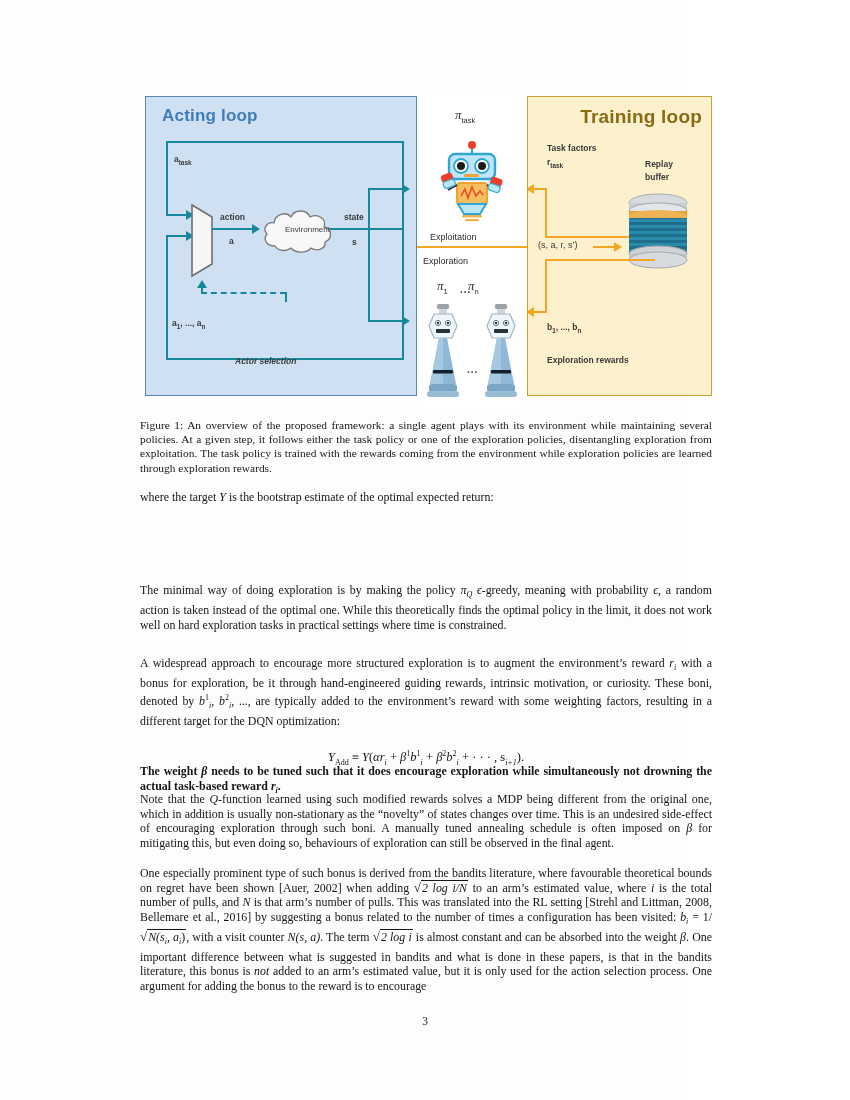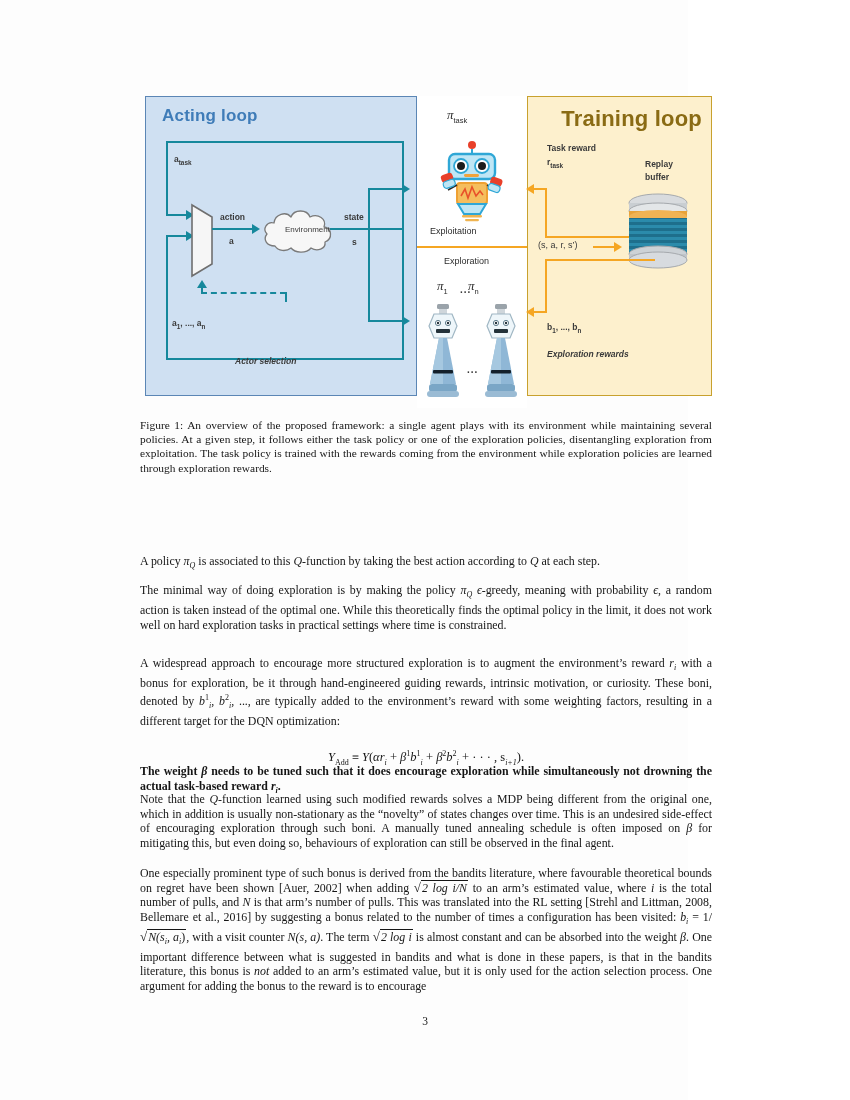--- a/index.html
+++ b/index.html
@@ -37,21 +37,21 @@
   }
 
   .panel-title-left {
     position:absolute; left:22px; top:10px;
     font-family:"Liberation Sans", sans-serif;
     font-weight:bold; font-size:17px; color:#3f7cb8; letter-spacing:.2px;
   }
   .panel-title-right {
     position:absolute; right:10px; top:10px;
     font-family:"Liberation Sans", sans-serif;
-    font-weight:bold; font-size:22px; color:#8a6b14; letter-spacing:.2px;
+    font-weight:bold; font-size:19px; color:#8a6b14; letter-spacing:.2px;
   }
 
   .fig-lbl {
     position:absolute;
     font-family:"Liberation Sans", sans-serif;
     font-size:8.5px; font-weight:bold; color:#3a3a3a;
     white-space:nowrap;
   }
   .fig-lbl.plain { font-weight:normal; }
   .fig-lbl.ital { font-style:italic; }
@@ -186,21 +186,21 @@
       <div class="arrow-t-u" style="left:57px; top:184px;"></div>
       <div class="dashed" style="left:61px; top:196px; width:85px;"></div>
       <div class="dashed-v" style="left:61px; top:191px; height:7px;"></div>
       <div class="dashed-v" style="left:145px; top:196px; height:10px;"></div>
 
       <div class="fig-lbl" style="left:32px; top:222px;">
         <span>a</span><sub>1</sub><span>, ..., a</span><sub>n</sub>
       </div>
       <div class="fig-lbl ital" style="left:95px; top:222px;margin-top:38px;">Actor selection</div>
 
-      <div class="pol-lbl" style="left:307px; top:11px; font-size:13px;">
+      <div class="pol-lbl" style="left:315px; top:11px; font-size:13px;">
         <span class="pi">π</span><sub style="font-size:7.5px;">task</sub>
       </div>
 
       <svg style="position:absolute; left:296px; top:44px; width:72px; height:82px;" viewBox="0 0 72 82">
         <circle cx="36" cy="5" r="4" fill="#e8402a"></circle>
         <line x1="36" y1="9" x2="36" y2="15" stroke="#2fa7d6" stroke-width="2"></line>
         <rect x="13" y="14" width="46" height="25" rx="6" fill="#bfe6f5" stroke="#2fa7d6" stroke-width="2.4"></rect>
         <circle cx="25" cy="26" r="7" fill="#ffffff" stroke="#2fa7d6" stroke-width="1.8"></circle>
         <circle cx="25" cy="26" r="4" fill="#1c1c1c"></circle>
         <circle cx="46" cy="26" r="7" fill="#ffffff" stroke="#2fa7d6" stroke-width="1.8"></circle>
@@ -216,25 +216,25 @@
         </g>
         <g transform="translate(56,36) rotate(20)">
           <rect x="0" y="0" width="12" height="8" rx="3" fill="#e8402a"></rect>
           <rect x="0" y="7" width="12" height="7" rx="3" fill="#bfe6f5" stroke="#2fa7d6" stroke-width="1.2"></rect>
         </g>
         <path d="M22,64 L50,64 L44,74 L28,74 Z" fill="#bfe6f5" stroke="#2fa7d6" stroke-width="2"></path>
         <rect x="26" y="75" width="20" height="2.4" rx="1.2" fill="#f0b450"></rect>
         <rect x="29" y="79" width="14" height="2.2" rx="1.1" fill="#f0b450"></rect>
       </svg>
 
-      <div class="pol-lbl" style="left:290px; top:130px;">Exploitation</div>
+      <div class="pol-lbl" style="left:290px; top:136px;">Exploitation</div>
 
       <div class="orange-line" style="left:277px; top:150px; width:110px; height:2.2px;"></div>
 
-      <div class="pol-lbl" style="left:304px; top:160px;">Exploration</div>
+      <div class="pol-lbl" style="left:283px; top:160px;">Exploration</div>
 
       <div class="pol-lbl" style="left:297px; top:182px; font-size:13px;">
         <span class="pi">π</span><sub style="font-size:7.5px;">1</sub>
       </div>
       <div class="dots" style="left:320px; top:188px;">...</div>
       <div class="pol-lbl" style="left:328px; top:182px; font-size:13px;">
         <span class="pi">π</span><sub style="font-size:7.5px;">n</sub>
       </div>
 
       <svg style="position:absolute; left:286px; top:208px; width:34px; height:96px;" viewBox="0 0 34 96">
@@ -266,21 +266,21 @@
         <rect x="10" y="25" width="14" height="4" rx="1" fill="#24323a"></rect>
         <path d="M13,34 L21,34 L30,80 L4,80 Z" fill="#8fb7d6"></path>
         <path d="M13,34 L17,34 L17,80 L4,80 Z" fill="#a6c8e0"></path>
         <rect x="7" y="66" width="20" height="3.4" rx="1" fill="#13202b"></rect>
         <rect x="3" y="80" width="28" height="8" rx="3" fill="#7aa6c6"></rect>
         <rect x="1" y="87" width="32" height="6" rx="3" fill="#9abbd4"></rect>
       </svg>
 
       <div class="panel-title-right">Training loop</div>
 
-      <div class="fig-lbl" style="left:407px; top:47px;">Task reward</div>
+      <div class="fig-lbl" style="left:407px; top:47px;">Task factors</div>
       <div class="fig-lbl" style="left:407px; top:61px;">
         <span>r</span><sub>task</sub>
       </div>
 
       <div class="orange-line" style="left:405px; top:140px; width:110px; height:2.2px;"></div>
       <div class="orange-line" style="left:405px; top:92px; width:2.2px; height:50px;"></div>
       <div class="orange-line" style="left:394px; top:92px; width:13px; height:2.2px;"></div>
       <div class="arrow-o-l" style="left:386px; top:88px;"></div>
 
       <div class="fig-lbl" style="left:505px; top:63px;">Replay</div>
@@ -313,29 +313,29 @@
       </svg>
 
       <div class="orange-line" style="left:405px; top:163px; width:110px; height:2.2px;"></div>
       <div class="orange-line" style="left:405px; top:163px; width:2.2px; height:54px;"></div>
       <div class="orange-line" style="left:394px; top:215px; width:13px; height:2.2px;"></div>
       <div class="arrow-o-l" style="left:386px; top:211px;"></div>
 
       <div class="fig-lbl" style="left:407px; top:226px;">
         <span>b</span><sub>1</sub><span>, ..., b</span><sub>n</sub>
       </div>
-      <div class="fig-lbl" style="left:407px; top:253px;font-style:italic;">Exploration rewards</div>
+      <div class="fig-lbl" style="left:407px; top:259px;">Exploration rewards</div>
 
     </div>
 
     <div class="caption"><span>Figure 1:</span><span> An overview of the proposed framework: a single agent plays with its environment while maintaining several policies. At a given step, it follows either the task policy or one of the exploration policies, disentangling exploration from exploitation. The task policy is trained with the rewards coming from the environment while exploration policies are learned through exploration rewards.</span></div>
 
-
-
-    <div class="body-block" style="top:458px;"><span>A policy </span><i class="m">π</i><i class="m sub">Q</i><span> is associated to this </span><i class="m">Q</i><span>-function by taking the best action according to </span><i class="m">Q</i><span> at each step.</span></div>
+    <div class="body-block" style="top:394px;"><span>where the target </span><i class="m">Y</i><span> is the bootstrap estimate of the optimal expected return:</span></div>
+
+
 
     <div class="body-block" style="top:487px;"><span>The minimal way of doing exploration is by making the policy </span><i class="m">π</i><i class="m sub">Q</i><span> </span><i class="m">ϵ</i><span>-greedy, meaning with probability </span><i class="m">ϵ</i><span>, a random action is taken instead of the optimal one. While this theoretically finds the optimal policy in the limit, it does not work well on hard exploration tasks in practical settings where time is constrained.</span></div>
 
     <div class="body-block" style="top:560px;"><span>A widespread approach to encourage more structured exploration is to augment the environment’s reward </span><i class="m">r</i><i class="m sub">i</i><span> with a bonus for exploration, be it through hand-engineered guiding rewards, intrinsic motivation, or curiosity. These boni, denoted by </span><i class="m">b</i><span class="sup">1</span><i class="m sub">i</i><span>, </span><i class="m">b</i><span class="sup">2</span><i class="m sub">i</i><span>, ..., are typically added to the environment’s reward with some weighting factors, resulting in a different target for the DQN optimization:</span></div>
 
     <div class="eq" style="top:621px;margin-top:32px;">
       <i class="m">Y</i><span class="sub">Add</span><span> ≡ </span><i class="m">Y</i><span>(</span><i class="m">α</i><i class="m">r</i><i class="m sub">i</i><span> + </span><i class="m">β</i><span class="sup">1</span><i class="m">b</i><span class="sup">1</span><i class="m sub">i</i><span> + </span><i class="m">β</i><span class="sup">2</span><i class="m">b</i><span class="sup">2</span><i class="m sub">i</i><span> + · · · , s</span><i class="m sub">i+1</i><span>).</span>
     </div>
 
     <div class="body-block" style="top:668px;font-weight:bold;"><span>The weight </span><i class="m">β</i><span> needs to be tuned such that it does encourage exploration while simultaneously not drowning the actual task-based reward </span><i class="m">r</i><i class="m sub">i</i><span>.</span></div>

